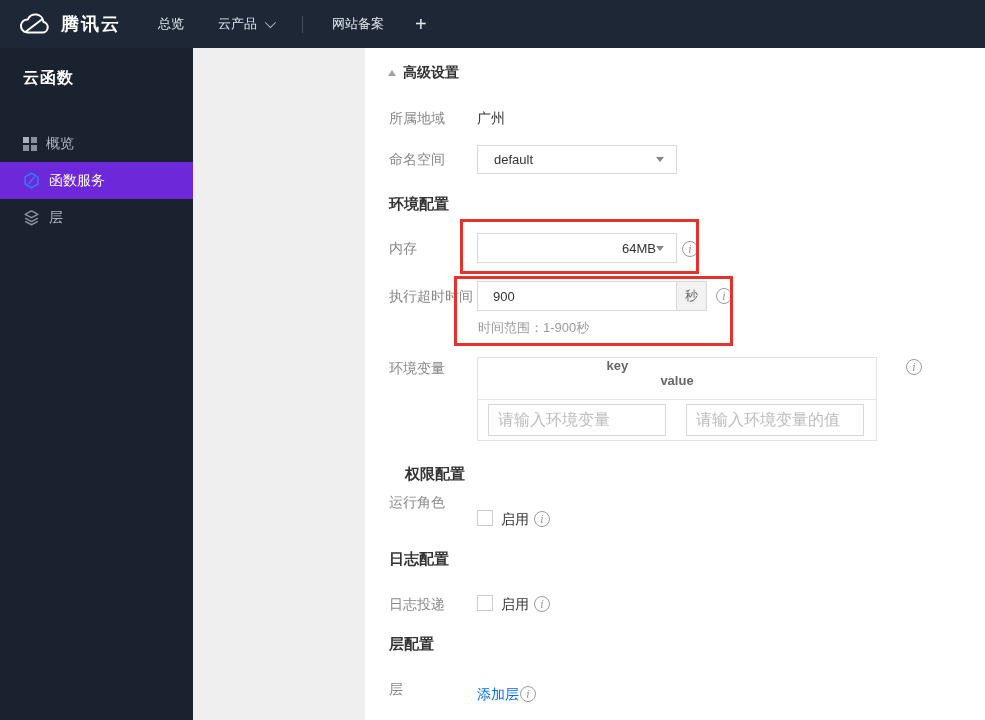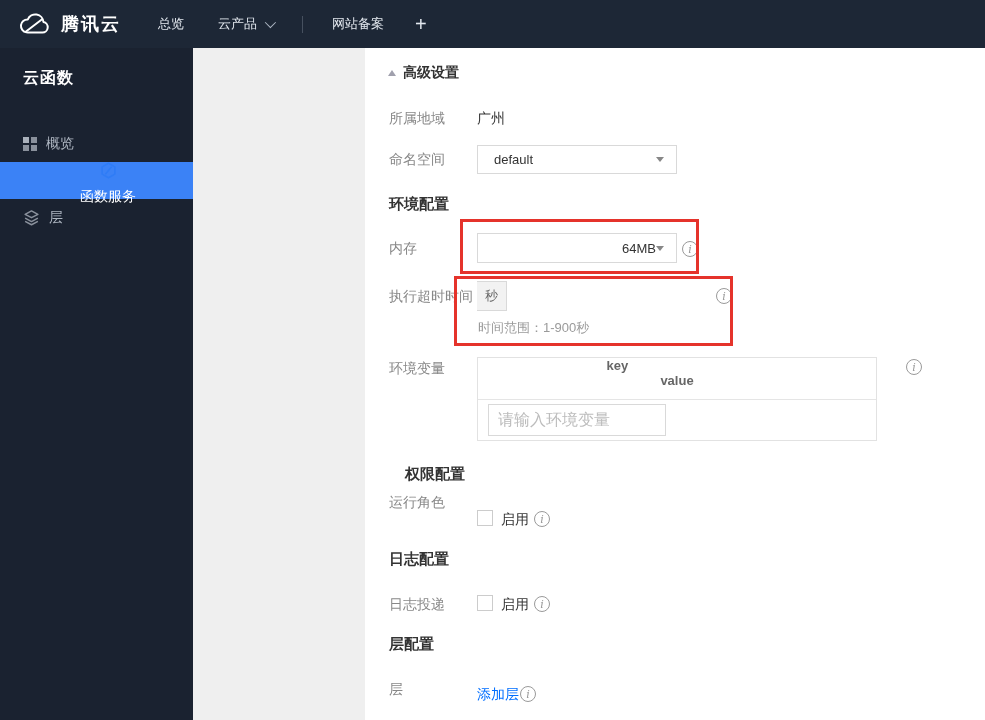--- a/index.html
+++ b/index.html
@@ -15,21 +15,21 @@
   .nav-items{display:flex;align-items:center;margin-left:20px;height:48px;}
   .nav-item{color:#e3e8ef;font-size:13px;padding:0 17px;height:48px;display:flex;align-items:center;gap:6px;cursor:pointer;}
   .nav-chevron{width:7px;height:7px;border-right:1.5px solid #aeb7c4;border-bottom:1.5px solid #aeb7c4;transform:rotate(45deg) translateY(-2px);margin-left:2px;}
   .nav-divider{width:1px;height:17px;background:#46505f;margin:0 12px;}
   .nav-plus{color:#e3e8ef;font-size:20px;font-weight:400;padding:0 14px;height:48px;display:flex;align-items:center;cursor:pointer;}
   
   .sidebar{position:absolute;left:0;top:48px;width:193px;height:672px;background:#1a2230;}
   .sidebar-title{color:#fff;font-size:16px;font-weight:700;padding:20px 0 0 23px;letter-spacing:1px;}
   .side-list{margin-top:36px;}
   .side-item{height:37px;display:flex;align-items:center;padding-left:23px;gap:9px;color:#aeb6c1;font-size:14px;cursor:pointer;}
-  .side-item.active{background:#3b82f6;color:#fff;flex-direction:column;}
+  .side-item.active{background:#6d28d9;color:#fff;}
   .grid-icon{display:grid;grid-template-columns:6px 6px;grid-template-rows:6px 6px;gap:2px;}
   .grid-icon i{background:#8a919c;display:block;}
   .grid-icon i:first-child{background:#aab1bb;}
   
   .graypanel{position:absolute;left:193px;top:48px;width:172px;height:672px;background:#efefef;}
   
   .content{position:absolute;left:365px;top:48px;width:620px;height:672px;background:#fff;}
   .abs{position:absolute;}
   .form-label{font-size:14px;color:#888;}
   .form-value{font-size:14px;color:#333;}
@@ -147,33 +147,35 @@
 
   <div class="form-label abs" style="left:24px;top:192px;">内存</div>
   <div class="selectbox abs" style="left:112px;top:185px;height:30px;justify-content:flex-end;">
     <span class="sel-text">64MB</span>
     <span class="caret-down"></span>
   </div>
   <span class="info-icon abs" style="left:317px;top:193px;">i</span>
 
   <div class="form-label abs" style="left:24px;top:240px;">执行超时时间</div>
   <div class="input-group abs" style="left:112px;top:233px;">
+    <input class="text-input" type="text" value="900" style="">
     <span class="unit-suffix">秒</span>
   </div>
   <span class="info-icon abs" style="left:351px;top:240px;">i</span>
   <div class="hint-text abs" style="left:113px;top:271px;">时间范围：1-900秒</div>
 
   <div class="form-label abs" style="left:24px;top:312px;">环境变量</div>
   <div class="env-table abs" style="left:112px;top:309px;">
     <div class="env-thead">
       <span class="env-th key">key</span>
       <span class="env-th">value</span>
     </div>
     <div class="env-tbody">
       <input class="env-input key" type="text" placeholder="请输入环境变量" style="">
+      <input class="env-input val" type="text" placeholder="请输入环境变量的值" style="">
     </div>
   </div>
   <span class="info-icon abs" style="left:541px;top:311px;">i</span>
 
   <div class="section-header abs" style="left:40px;top:417px;">权限配置</div>
 
   <div class="form-label abs" style="left:24px;top:446px;">运行角色</div>
   <input class="checkbox abs" type="checkbox" style="left: 112px; top: 462px;">
   <span class="enable-label abs" style="left:136px;top:463px;">启用</span>
   <span class="info-icon abs" style="left:169px;top:463px;">i</span>

